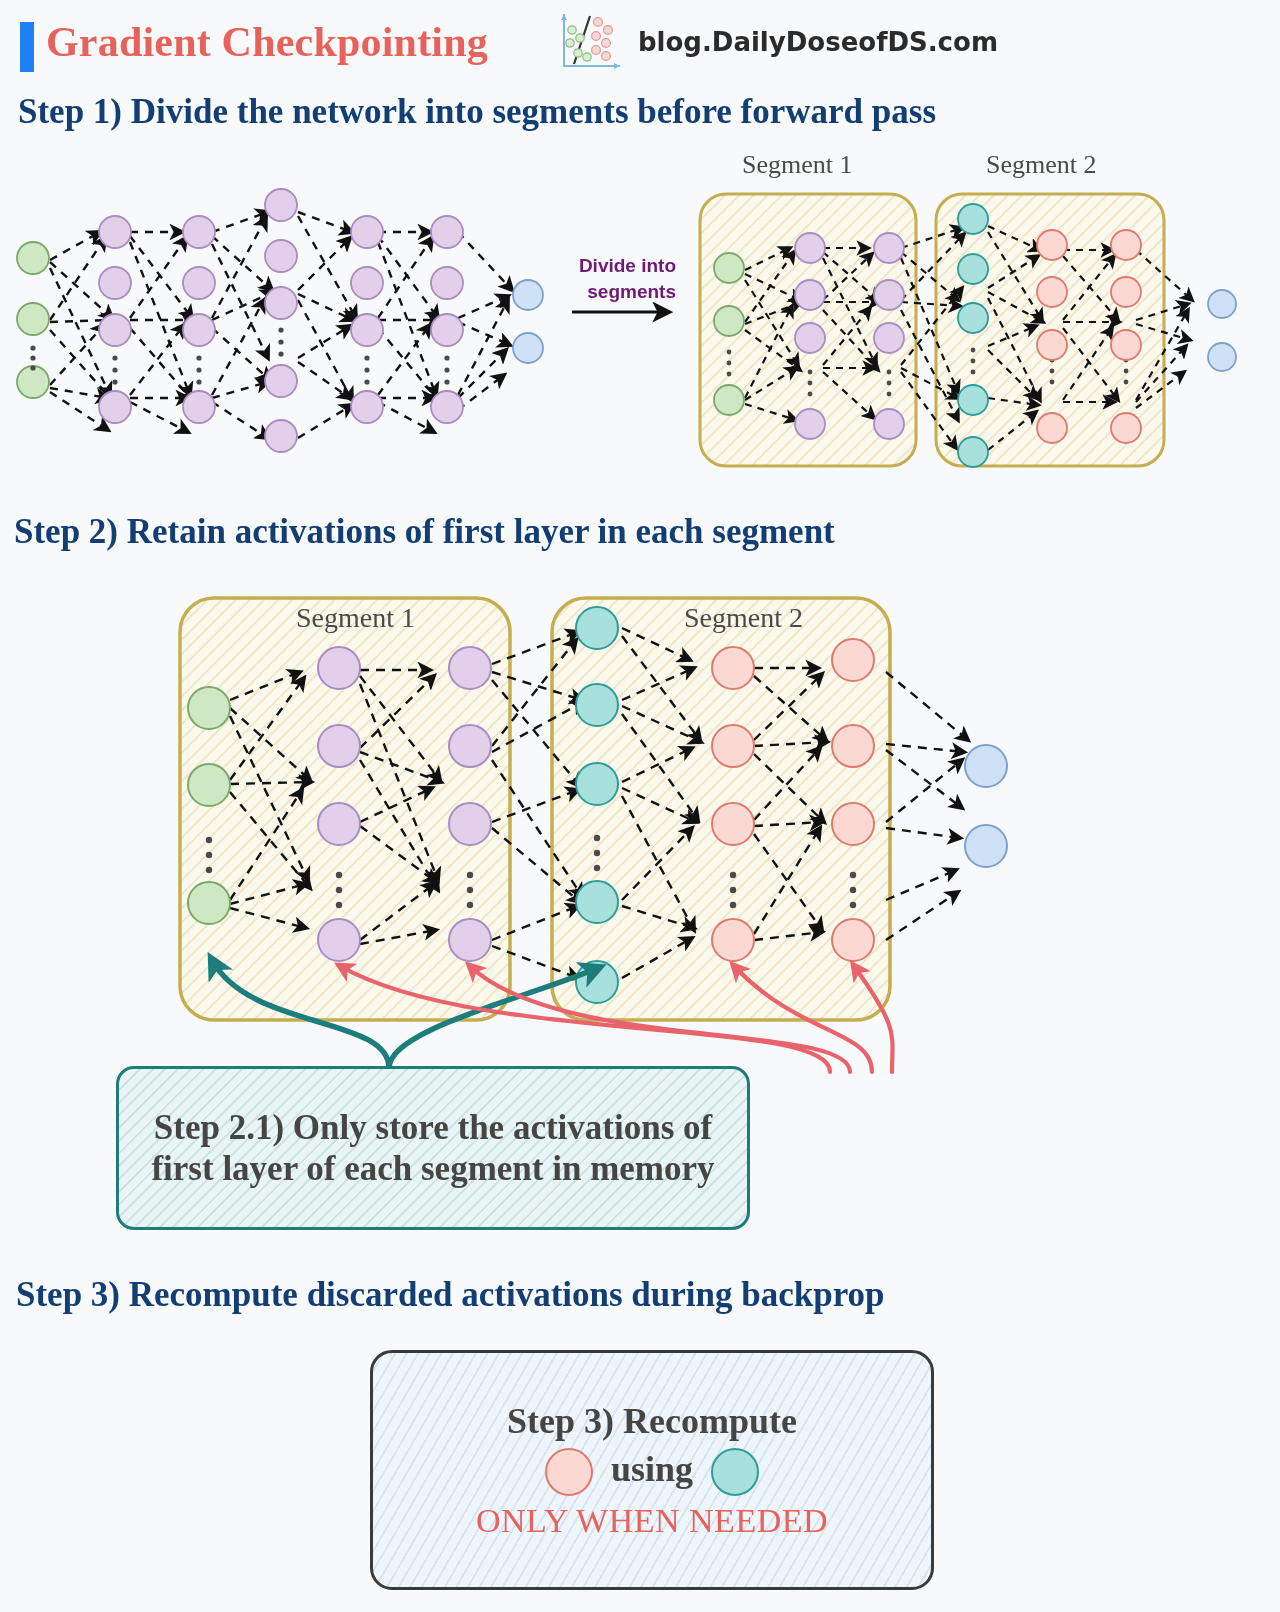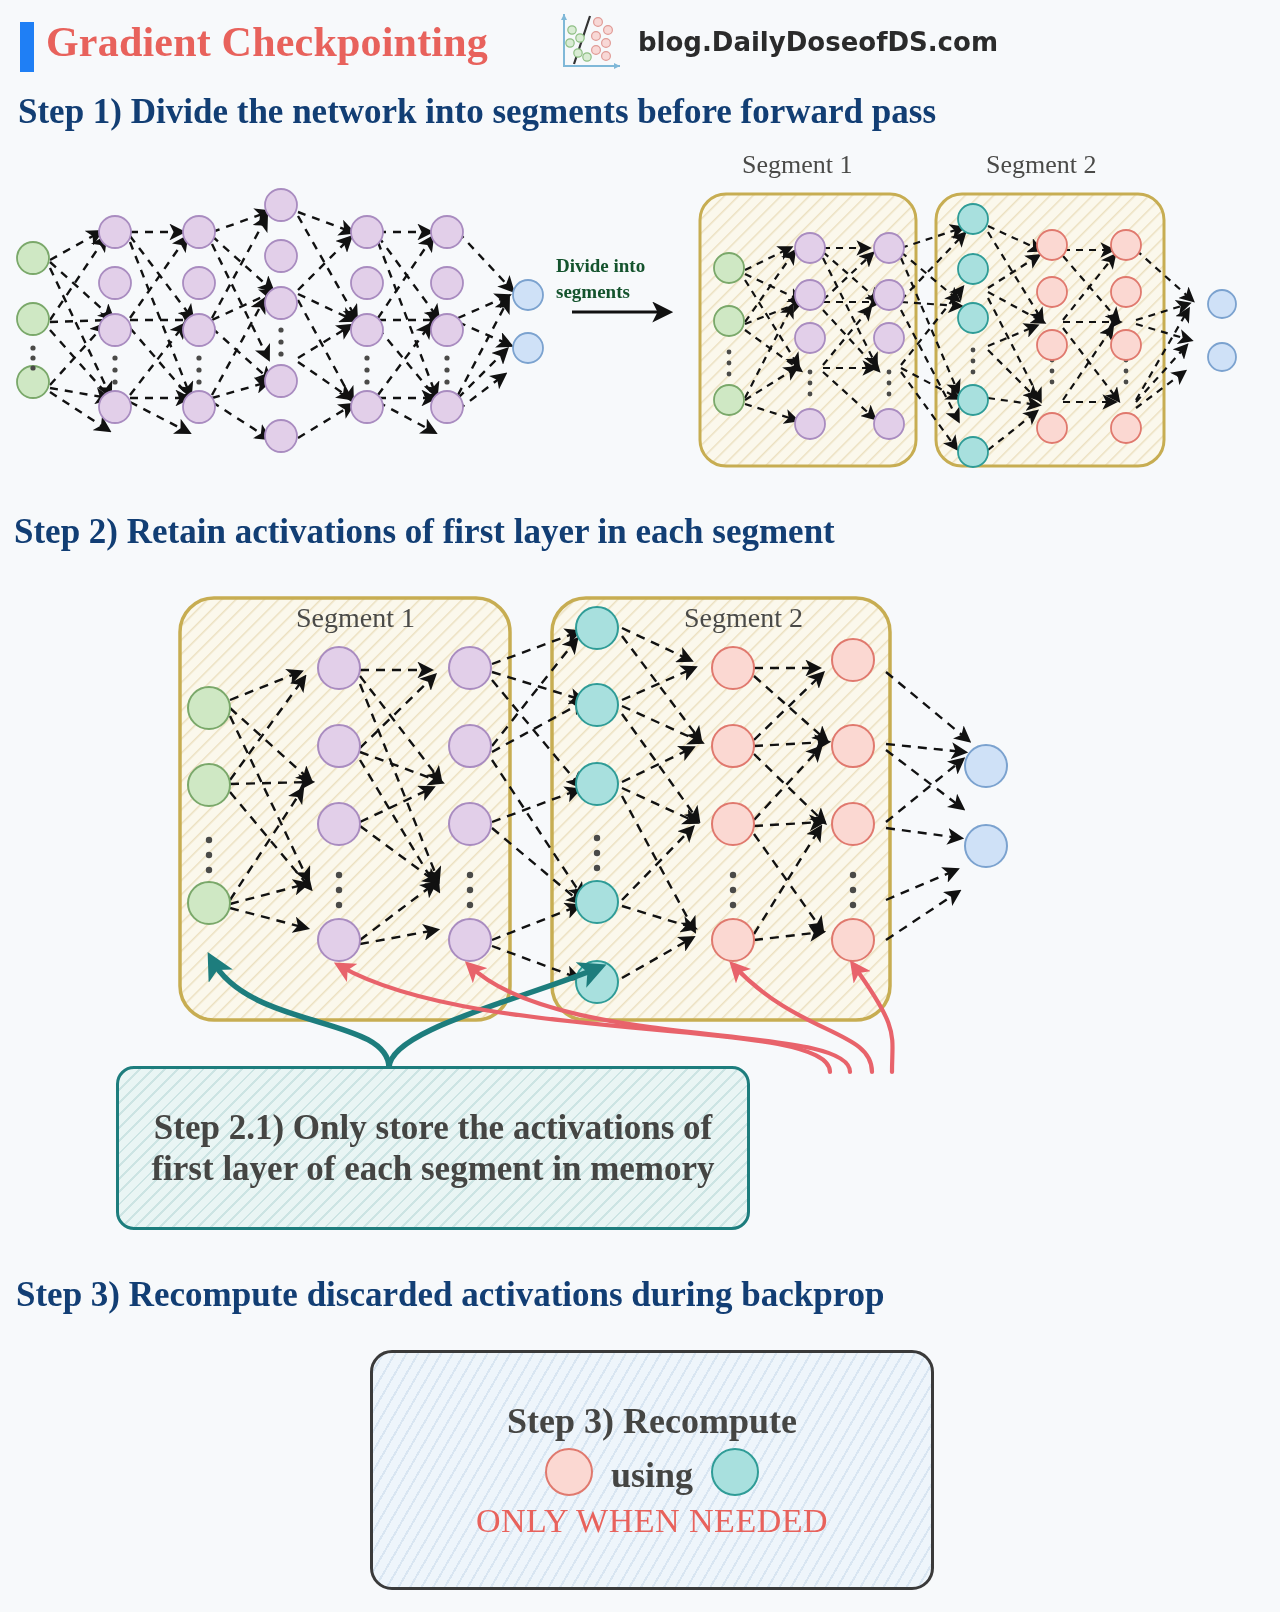--- a/index.html
+++ b/index.html
@@ -43,23 +43,23 @@
   }
   #step1-heading { left: 18px; top: 92px; }
   #step2-heading { left: 14px; top: 512px; }
   #step3-heading { left: 16px; top: 1275px; }
 
   
   svg.layer { position: absolute; left: 0; top: 0; overflow: visible; }
 
   .divide-label {
     position: absolute;
-    font-family: Liberation Serif, serif;
-    font-weight: bold; font-size: 19px; color: #14532d;
-    text-align: left; line-height: 1.35; white-space: nowrap;
+    font-family: Liberation Sans, sans-serif;
+    font-weight: bold; font-size: 19px; color: #701a75;
+    text-align: right; line-height: 1.35; white-space: nowrap;
   }
 
   .seg-title {
     position: absolute;
     font-family: "Liberation Serif", serif;
     font-weight: normal; color: #4a4a48; white-space: nowrap;
   }
 
   
   .callout {
@@ -96,21 +96,21 @@
     position: absolute;
     display: flex; flex-direction: column;
     align-items: center; justify-content: center;
     gap: 6px;
   }
   #step3-line1 {
     font-family: "Liberation Serif", serif;
     font-weight: bold; font-size: 36px; color: #454543;
   }
   #step3-line2 {
-    display: flex; align-items: flex-end; gap: 18px;
+    display: flex; align-items: flex-start; gap: 18px;
     font-family: "Liberation Serif", serif;
     font-weight: bold; font-size: 36px; color: #454543;
   }
   #step3-line3 {
     font-family: "Liberation Serif", serif;
     font-weight: normal; font-size: 34px; color: #e8625c;
     letter-spacing: .5px;
   }
   .legend-dot { width: 44px; height: 44px; border-radius: 50%; display: inline-block; }
   .legend-pink { background: #fbd8d2; border: 2px solid #e0796e; }

